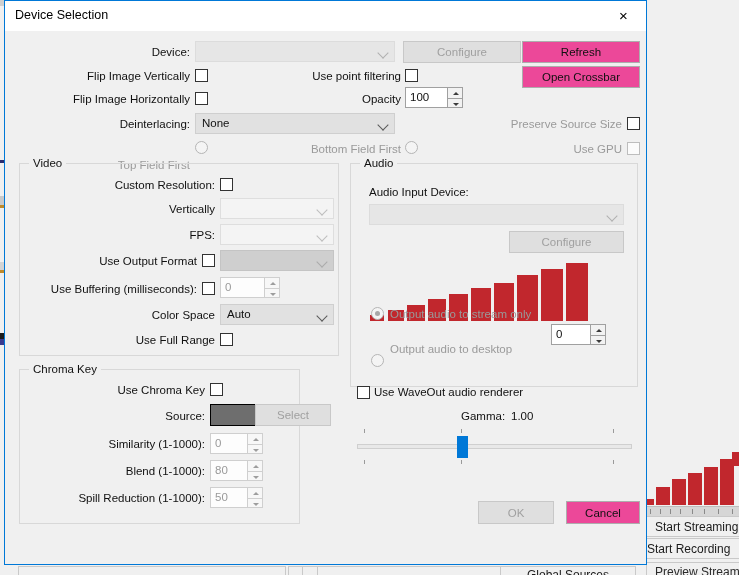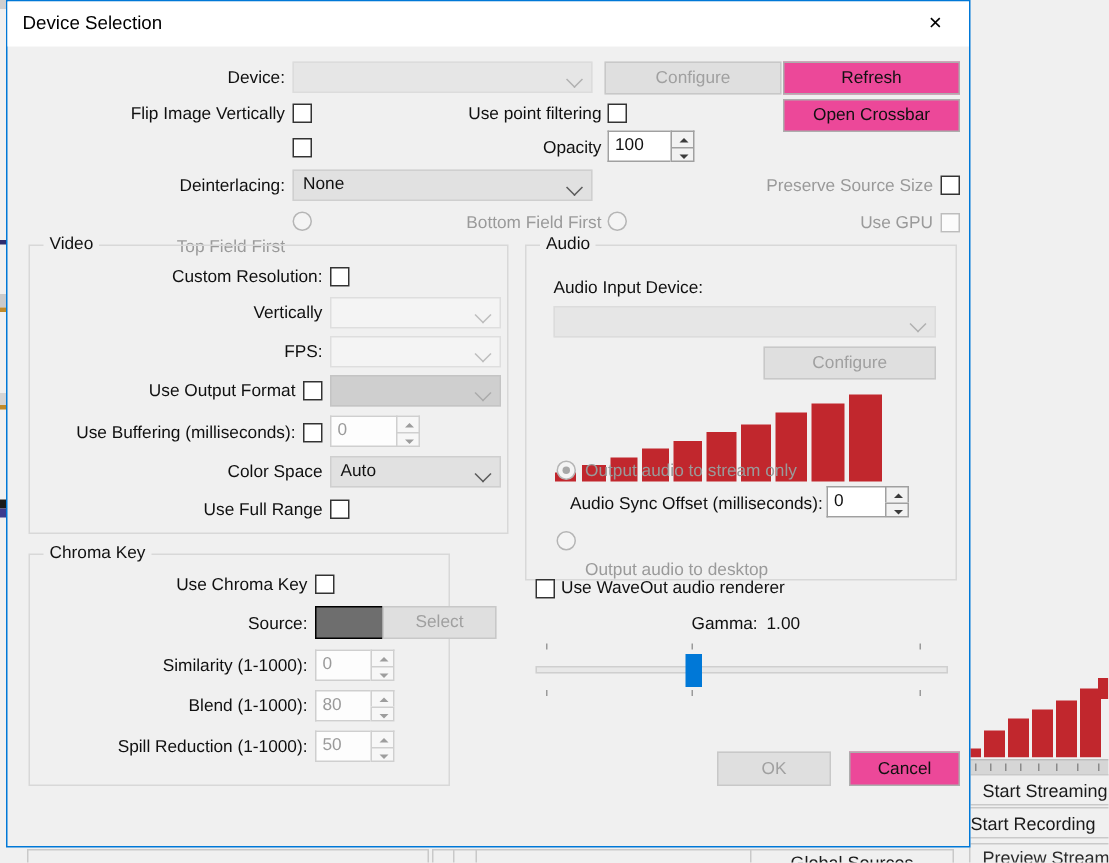--- a/index.html
+++ b/index.html
@@ -250,20 +250,21 @@
       <div class="btn" style="left:517px; top:10px; width:118px;">Refresh</div>
 
       <div class="lbl r" style="left:50px; top:39px; width:135px;">Flip Image Vertically</div>
       <div class="cb" style="left:190px; top:38px;"></div>
 
       <div class="lbl r" style="left:262px; top:39px; width:134px;">Use point filtering</div>
       <div class="cb" style="left:400px; top:38px;"></div>
 
       <div class="btn" style="left:517px; top:35px; width:118px;">Open Crossbar</div>
 
+      <div class="lbl r" style="left:40px; top:62px; width:145px;">Flip Image Horizontally</div>
       <div class="cb" style="left:190px; top:61px;"></div>
 
       <div class="lbl r" style="left:300px; top:62px; width:96px;">Opacity</div>
       <div class="spin" style="left:400px; top:56px; width:58px;">
         <div class="field">100</div>
         <div class="up"></div>
         <div class="dn"></div>
       </div>
 
       <div class="lbl r" style="left:70px; top:87px; width:115px;">Deinterlacing:</div>
@@ -379,29 +380,28 @@
         <div class="bar" style="left:101px; width:20px; height:33px;"></div>
         <div class="bar" style="left:124px; width:20px; height:38px;"></div>
         <div class="bar" style="left:147px; width:21px; height:46px;"></div>
         <div class="bar" style="left:171px; width:22px; height:52px;"></div>
         <div class="bar" style="left:196px; width:22px; height:58px;"></div>
       </div>
 
       <div class="radio checked" style="left:366px; top:276px;"></div>
       <div class="lbl dim" style="left:385px; top:277px;">Output audio to stream only</div>
 
-      <div class="lbl r" style="left:375px; top:299px; width:166px;">Audio Sync Offset (milliseconds):</div>
       <div class="spin" style="left:546px; top:293px; width:55px;">
         <div class="field">0</div>
         <div class="up"></div>
         <div class="dn"></div>
       </div>
 
       <div class="radio" style="left:366px; top:323px;"></div>
-      <div class="lbl dim" style="left:385px; top:343px;">Output audio to desktop</div>
+      <div class="lbl dim" style="left:385px; top:312px;">Output audio to desktop</div>
 
       <div class="cb" style="left:352px; top:355px;"></div>
       <div class="lbl" style="left:369px; top:355px;">Use WaveOut audio renderer</div>
 
       <div class="lbl" style="left:456px; top:379px;">Gamma:</div>
       <div class="lbl" style="left:506px; top:379px;">1.00</div>
 
       <div class="slider" style="left:352px; top:398px; width:275px; height:36px;">
         <div class="tick" style="left:7px; top:0px;"></div>
         <div class="tick" style="left:104px; top:0px;"></div>

